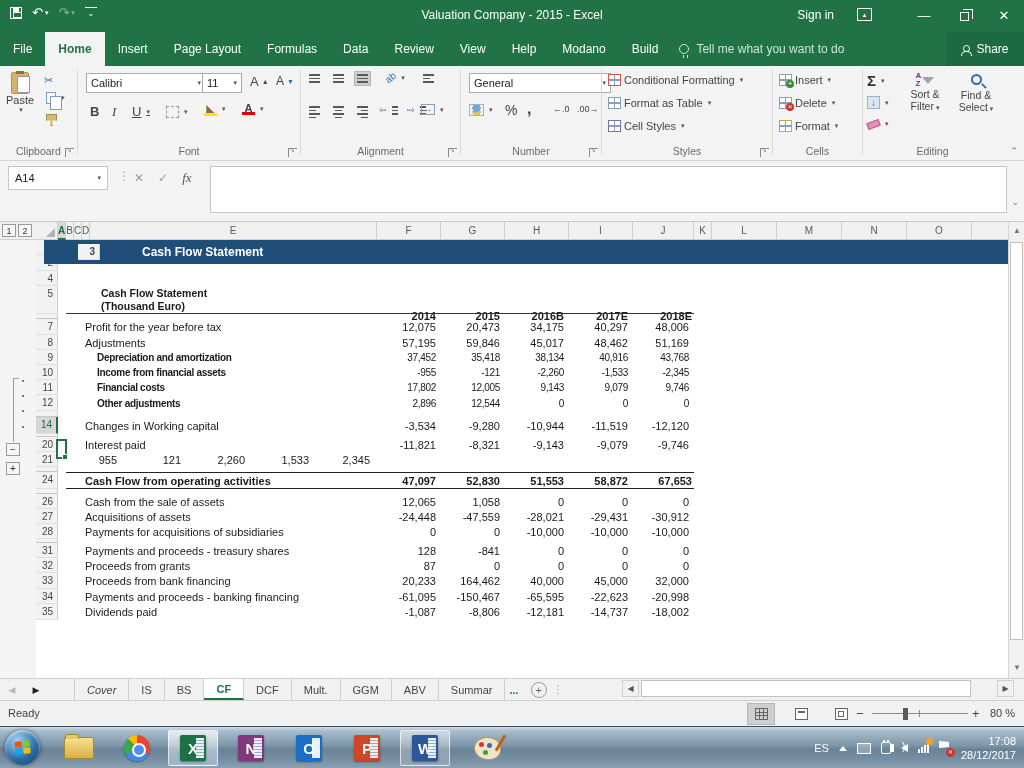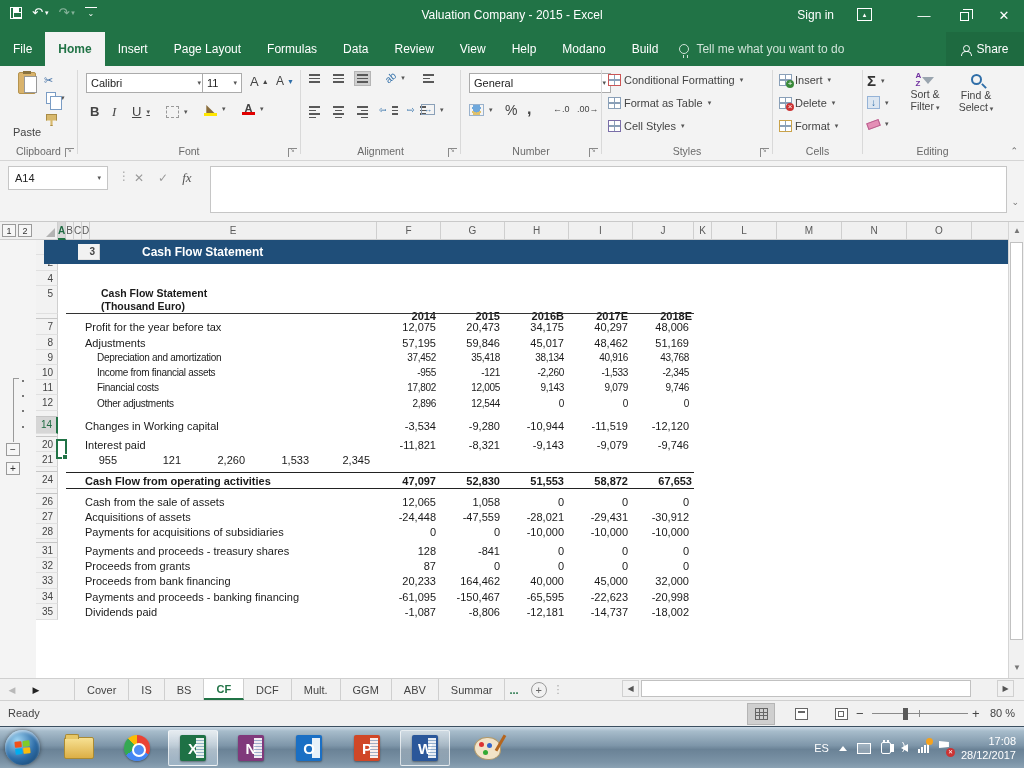--- a/index.html
+++ b/index.html
@@ -92,21 +92,21 @@
   .colh { height:18px; border-right:1px solid #cfcfcf; font-size:10px; color:#5a5a5a; text-align:center; line-height:17px; overflow:visible; }
   .colh.selcol { background:#d8d8d8; border-bottom:2px solid #217346; color:#1f6b43; font-weight:bold; }
   .gridbody { position:absolute; left:0; top:18px; width:1008px; height:438px; background:#fff; overflow:hidden; }
   .gutter { position:absolute; left:0; top:0; width:36px; height:438px; background:#f4f4f4; z-index:3; }
   .rowswrap { position:absolute; left:36px; top:0; width:972px; height:438px; }
   .grow { display:flex; width:100%; }
   .rnum { width:22px; flex:0 0 22px; background:#f2f2f2; border-right:1px solid #cfcfcf; border-bottom:1px solid #e0e0e0; font-size:10px; color:#444; text-align:right; padding-right:4px; line-height:15px; }
   .selrow .rnum { background:#d6d6d6; border-right:2px solid #217346; color:#1f6b43; }
   .rcont { flex:1; position:relative; display:flex; font-size:11px; color:#1a1a1a; }
   .rlabel { width:319px; flex:0 0 319px; padding-left:27px; white-space:nowrap; overflow:hidden; display:flex; align-items:center; }
-  .detail .rlabel { padding-left:39px; }
+  .detail .rlabel { padding-left:39px;font-weight:bold; }
   .rv { width:64px; flex:0 0 64px; text-align:right; padding-right:5px; display:flex; align-items:center; justify-content:flex-end; }
   .rv:nth-last-child(1) { width:61px; flex:0 0 61px; }
   .detail .rcont { font-size:10px; letter-spacing:-0.3px; }
   .total .rcont { font-weight:bold; }
   .banner { position:absolute; left:8px; right:0; top:0; bottom:0; background:#1F4E79; color:#fff; font-weight:bold; font-size:12px; display:flex; align-items:center; padding-left:34px; }
   .hlbl { width:319px; flex:0 0 319px; padding-left:43px; font-weight:bold; font-size:10.5px; line-height:13px; padding-top:1px; }
   .yhdr { font-weight:bold; align-items:flex-start !important; padding-top:2px;margin-top:22px; }
   .hline { position:absolute; left:8px; width:628px; bottom:0; height:1px; background:#333; }
   .tline { position:absolute; left:8px; width:628px; top:0; height:1px; background:#222; }
   .bline { position:absolute; left:8px; width:628px; bottom:0; height:1px; background:#222; }
@@ -122,21 +122,21 @@
   
   .vscroll { position:absolute; right:0; top:222px; width:16px; height:456px; background:#f1f1f1; border-left:1px solid #d5d5d5; }
   .vs-btn { position:absolute; left:1px; width:14px; height:17px; background:#f1f1f1; color:#777; font-size:8px; text-align:center; line-height:16px; }
   .vthumb { position:absolute; left:1px; top:20px; width:13px; height:398px; background:#fff; border:1px solid #c1c1c1; }
 
   
   .tabbar { position:absolute; left:0; top:678px; width:1024px; height:22px; background:#f1f1f1; border-top:1px solid #cfcfcf; display:flex; align-items:stretch; font-size:11px; color:#444; }
   .navarr { width:24px; display:flex; align-items:center; justify-content:center; font-size:9px; color:#222; }
   .navarr.dis { color:#b9b9b9; }
   .stab { padding:0 12px; display:flex; align-items:center; border-right:1px solid #cfcfcf; color:#444; }
-  .stab:first-of-type { border-left:1px solid #cfcfcf; }
+  .stab:first-of-type { border-left:1px solid #cfcfcf;font-style:italic; }
   .stab.active { background:#fff; color:#217346; font-weight:bold; border-bottom:2px solid #217346; }
   .moresheets { color:#217346; font-weight:bold; padding:0 4px; display:flex; align-items:center; }
   .addsheet { width:16px; height:16px; border:1px solid #9a9a9a; border-radius:50%; color:#666; font-size:11px; line-height:14px; text-align:center; align-self:center; margin-left:8px; }
   .tsplit { color:#aaa; font-size:11px; align-self:center; margin:0 6px; }
   .hscroll { position:absolute; left:622px; top:680px; width:392px; height:17px; }
   .hs-btn { position:absolute; top:0; width:17px; height:17px; background:#f1f1f1; border:1px solid #d0d0d0; color:#555; font-size:8px; text-align:center; line-height:15px; }
   .hthumb { position:absolute; left:19px; top:0; width:330px; height:17px; background:#fff; border:1px solid #c1c1c1; }
 
   
   .statusbar { position:absolute; left:0; top:700px; width:1024px; height:26px; background:#f1f1f1; border-top:1px solid #d0d0d0; font-size:11px; color:#444; }
@@ -232,21 +232,21 @@
     </div>
     <div class="share-btn">
       <span class="person"></span>
       <span>Share</span>
     </div>
   </div>
 
   <div class="ribbon">
 
     <div class="rgroup" style="left:0;width:77px;">
-      <div class="bigbtn" style="left:13px;top:6px;gap:32px;">
+      <div class="bigbtn" style="left:6px;top:6px;">
         <span class="clip"></span>
         <span>Paste</span>
           <span class="ddv">▾</span>
       </div>
       <div class="ribbtn" style="left:44px;top:8px;">
           <span style="color:#3f6ea5;">✂</span>
         </div>
       <div class="ribbtn" style="left:46px;top:26px;">
           <span class="copyico"></span>
           <span class="ddv">▾</span>

